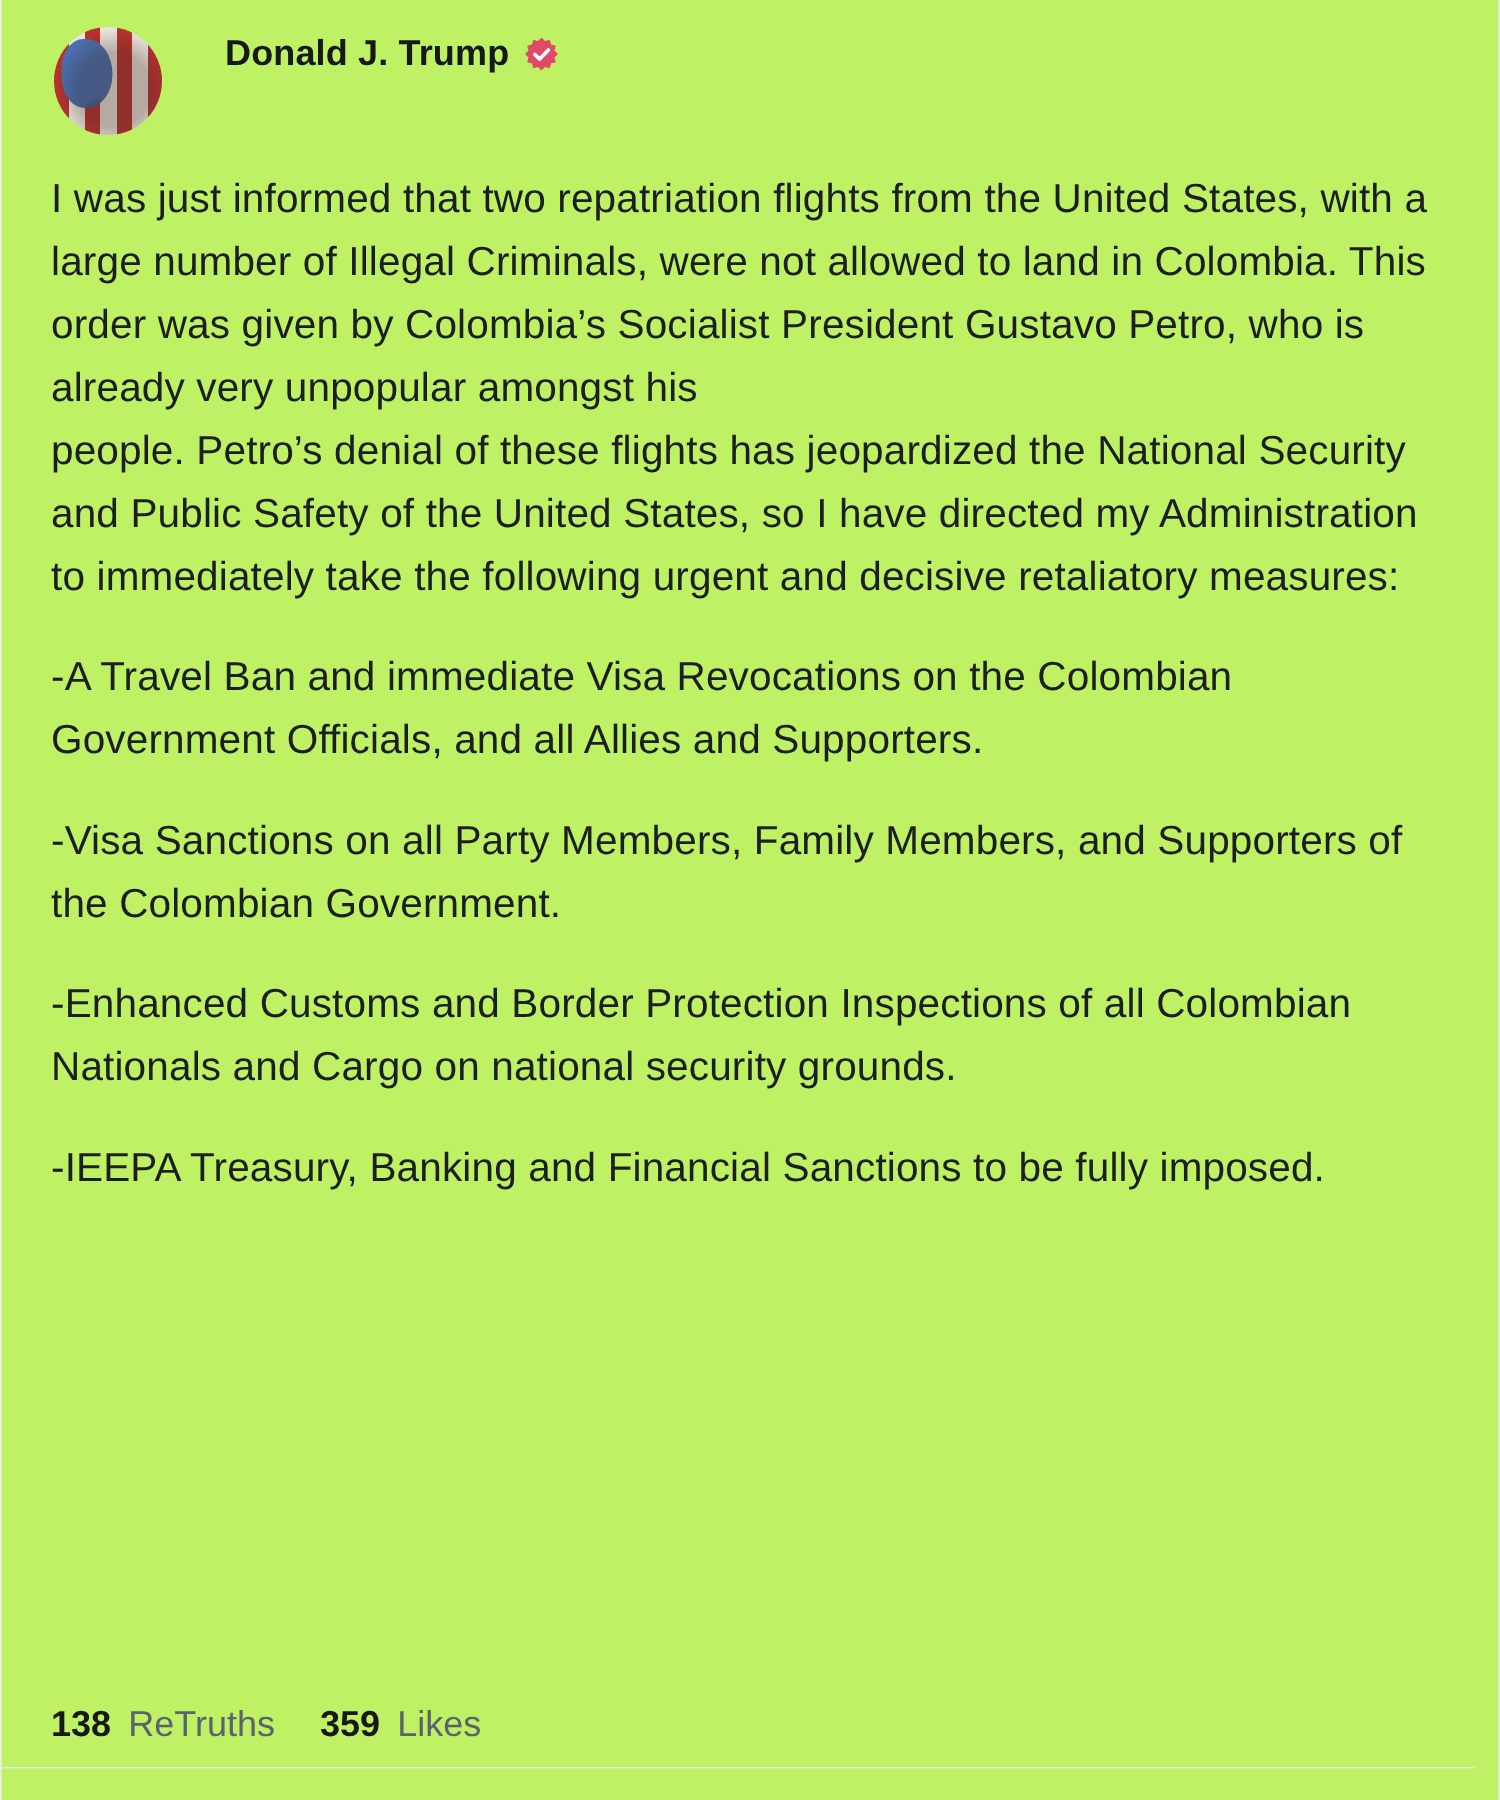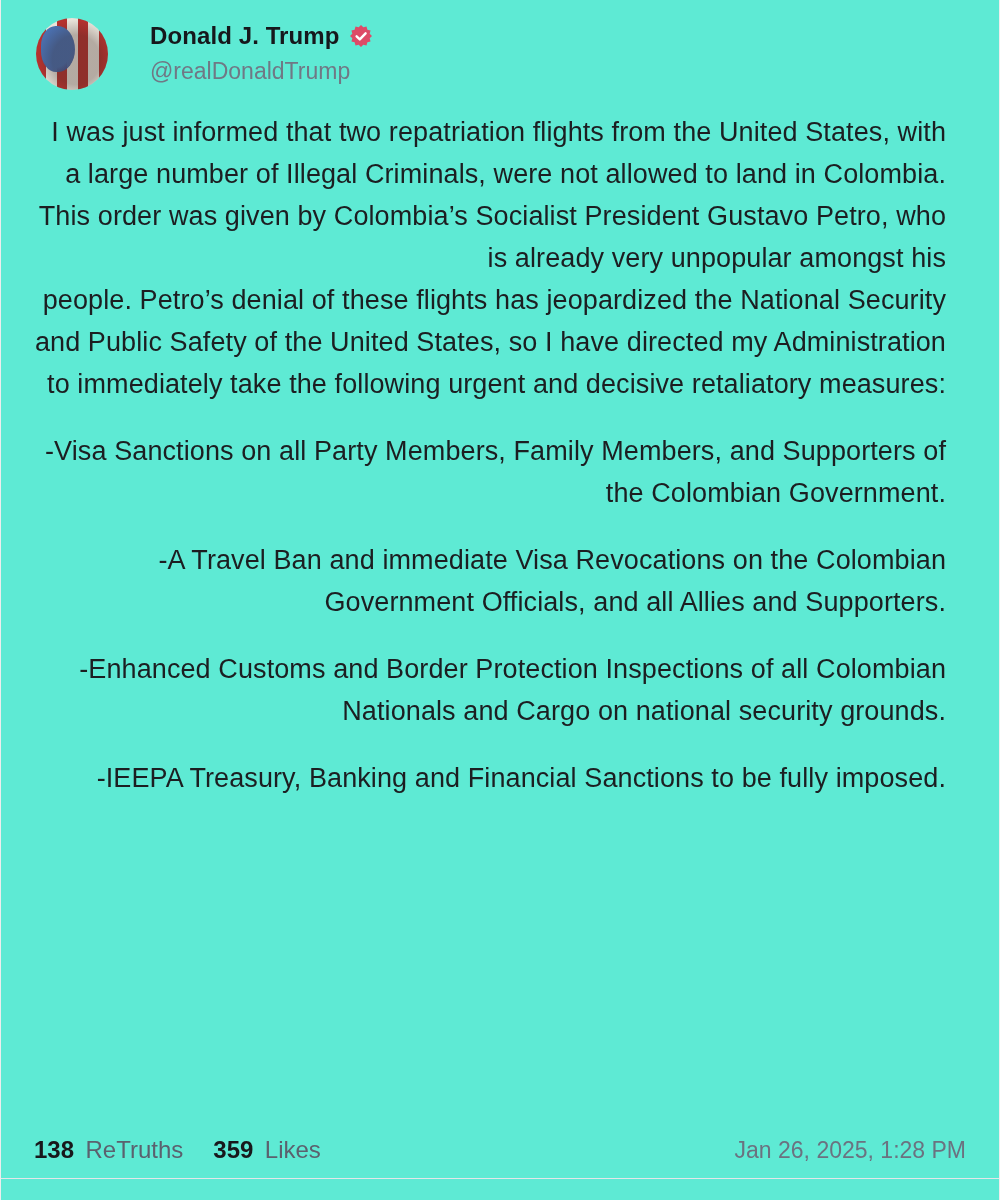--- a/index.html
+++ b/index.html
@@ -3,21 +3,21 @@
 <meta charset="utf-8">
 <style>
   * { margin: 0; padding: 0; box-sizing: border-box; }
   html, body { background: #ffffff; }
   body { font-family: "Liberation Sans", "DejaVu Sans", sans-serif; }
 
   .post-card {
     width: 1000px;
     height: 1200px;
     margin: 0 auto;
-    background: #5eead4;
+    background: #bef264;
     border-left: 1px solid #ededed;
     border-right: 1px solid #ededed;
     position: relative;
     overflow: hidden;
   }
 
   
   .post-header {
     display: flex;
     align-items: flex-start;
@@ -64,38 +64,37 @@
   .verified-badge { margin-left: 9px; display: inline-flex; }
   .author-handle {
     font-size: 23px;
     color: #707885;
     margin-top: 8px;
     cursor: pointer;
   }
 
   
   .post-body {
-    padding: 21px 53px 0 33px;
-    text-align: right;
+    padding: 21px 34px 0 33px;
   }
   .post-body p {
     font-size: 27px;
     line-height: 42px;
     color: #1c1e21;
     letter-spacing: 0.1px;
     white-space: pre-wrap;
   }
   .post-body p + p { margin-top: 25px; }
   .post-body p.gap-large { margin-top: 43px; }
 
   
   .post-footer {
     position: absolute;
     left: 0;
-    right: 0;
+    right: 16px;
     bottom: 21px;
     border-bottom: 1px solid #e4e6e9;
     padding: 0 33px 14px 33px;
     display: flex;
     align-items: baseline;
   }
   .stat { cursor: pointer; margin-right: 30px; }
   .stat .count {
     font-size: 24px;
     font-weight: 700;
@@ -123,38 +122,36 @@
     <div class="author-block">
       <div class="author-name-row">
         <span class="author-name">Donald J. Trump</span>
         <span class="verified-badge">
           <svg width="24" height="24" viewBox="0 0 24 24" aria-hidden="true">
             <polygon fill="#dd4b67" points="23,12 20.69,14.33 21.53,17.5 18.36,18.36 17.5,21.53 14.33,20.69 12,23 9.67,20.69 6.5,21.53 5.64,18.36 2.47,17.5 3.31,14.33 1,12 3.31,9.67 2.47,6.5 5.64,5.64 6.5,2.47 9.67,3.31 12,1 14.33,3.31 17.5,2.47 18.36,5.64 21.53,6.5 20.69,9.67"></polygon>
             <polyline fill="none" stroke="#ffffff" stroke-width="2.4" stroke-linecap="round" stroke-linejoin="round" points="7.6,12.3 10.8,15.4 16.6,9.3"></polyline>
           </svg>
         </span>
       </div>
-      <div class="author-handle">@realDonaldTrump</div>
     </div>
   </div>
 
   <div class="post-body">
     <p>I was just informed that two repatriation flights from the United States, with a large number of Illegal Criminals, were not allowed to land in Colombia. This order was given by Colombia’s Socialist President Gustavo Petro, who is already very unpopular amongst his
 people. Petro’s denial of these flights has jeopardized the National Security and Public Safety of the United States, so I have directed my Administration to immediately take the following urgent and decisive retaliatory measures:</p>
+    <p>-A Travel Ban and immediate Visa Revocations on the Colombian Government Officials, and all Allies and Supporters.</p>
     <p>-Visa Sanctions on all Party Members, Family Members, and Supporters of the Colombian Government.</p>
-    <p>-A Travel Ban and immediate Visa Revocations on the Colombian Government Officials, and all Allies and Supporters.</p>
     <p>-Enhanced Customs and Border Protection Inspections of all Colombian Nationals and Cargo on national security grounds.</p>
     <p>-IEEPA Treasury, Banking and Financial Sanctions to be fully imposed.</p>
   </div>
 
   <div class="post-footer">
     <span class="stat">
       <span class="count">138</span>
       <span class="label">ReTruths</span>
     </span>
     <span class="stat">
       <span class="count">359</span>
       <span class="label">Likes</span>
     </span>
-    <span class="timestamp">Jan 26, 2025, 1:28 PM</span>
   </div>
 
 </div>
 
 </body></html>

